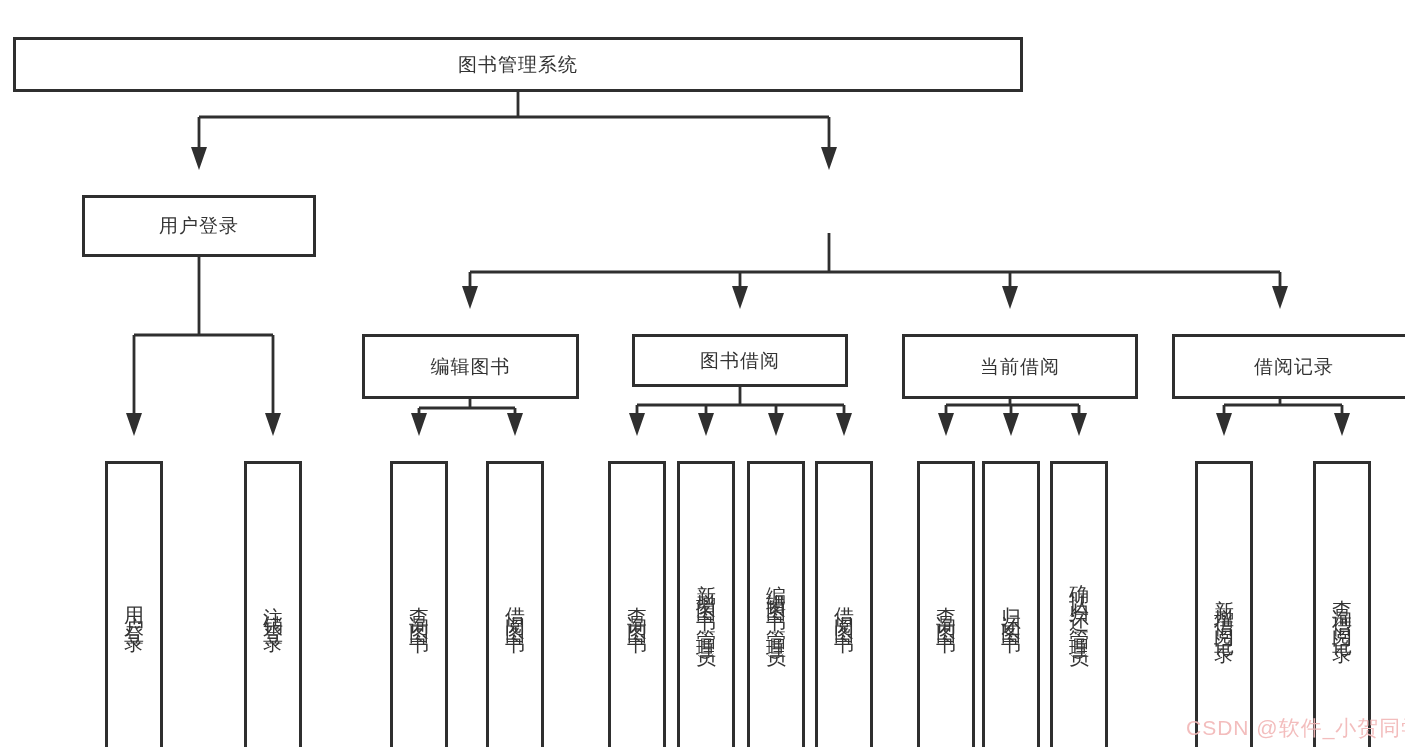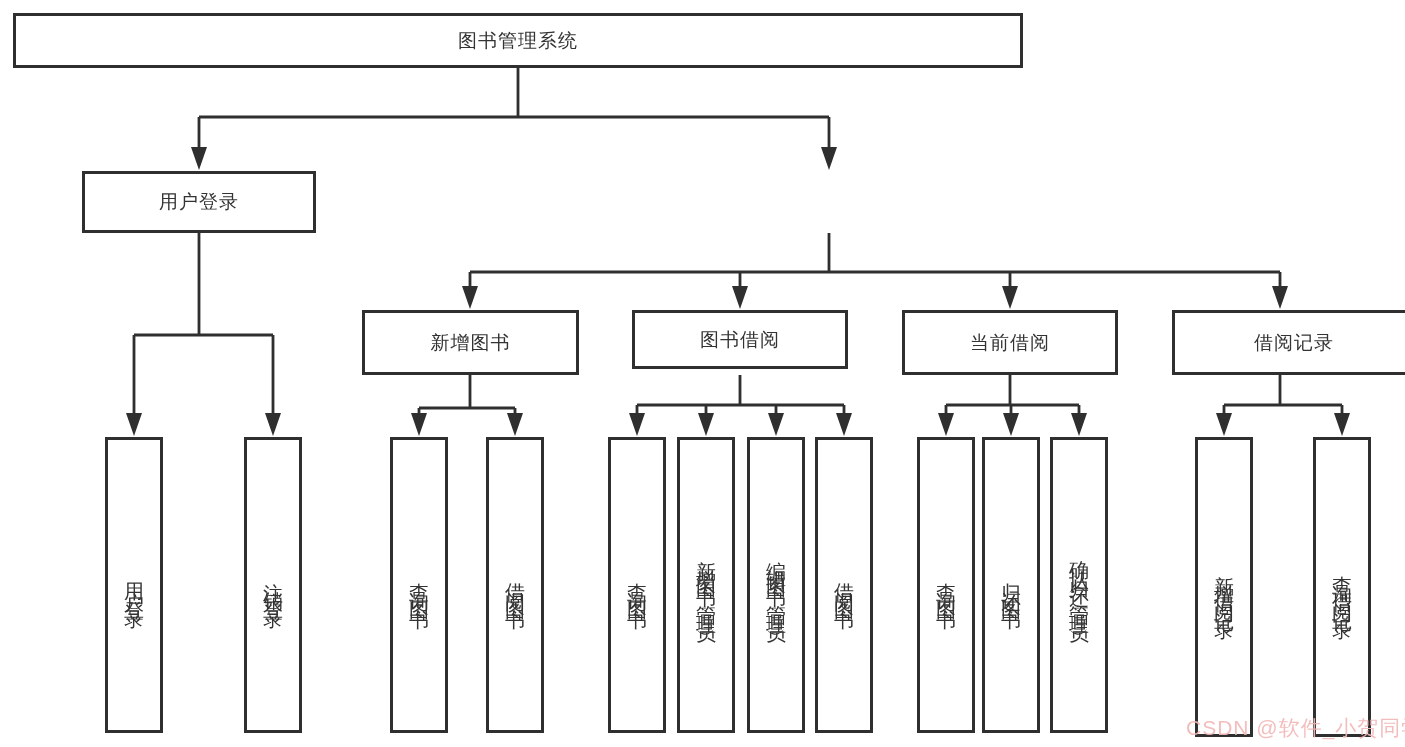--- a/index.html
+++ b/index.html
@@ -21,20 +21,21 @@
   .connectors path { stroke: currentColor; stroke-width: 2.8; fill: none; }
   .connectors polygon { fill: currentColor; stroke: none; }
   .box {
     position: absolute;
     box-sizing: border-box;
     border: 3px solid var(--line, #2f2f2f);
     background: #ffffff;
     display: flex;
     align-items: center;
     justify-content: center;
+    margin-top: 24px;
   }
   .hlabel { font-size: 19px; letter-spacing: 1px; white-space: nowrap; }
   .root .hlabel { font-size: 19px; }
   .leaf .vlabel {
     writing-mode: vertical-rl;
     text-orientation: mixed;
     font-size: 20px;
     letter-spacing: 9px;
     line-height: 1.05;
     white-space: nowrap;
@@ -93,26 +94,26 @@
 
   <div class="box root" style="left:13px;top:13px;width:1010px;height:55px">
     <span class="hlabel">图书管理系统</span>
   </div>
 
   <div class="box" style="left:82px;top:171px;width:234px;height:62px">
     <span class="hlabel">用户登录</span>
   </div>
 
   <div class="box" style="left:362px;top:310px;width:217px;height:65px">
-    <span class="hlabel">新增图书</span>
+    <span class="hlabel">编辑图书</span>
   </div>
-  <div class="box" style="left:632px;top:310px;width:216px;height:59px">
+  <div class="box" style="left:632px;top:310px;width:216px;height:53px">
     <span class="hlabel">图书借阅</span>
   </div>
-  <div class="box" style="left:902px;top:310px;width:216px;height:65px">
+  <div class="box" style="left:902px;top:310px;width:236px;height:65px">
     <span class="hlabel">当前借阅</span>
   </div>
   <div class="box" style="left:1172px;top:310px;width:244px;height:65px">
     <span class="hlabel">借阅记录</span>
   </div>
 
   <div class="box leaf" style="left:105px;top:437px;width:58px;height:296px">
     <span class="vlabel">用户登录</span>
   </div>
   <div class="box leaf" style="left:244px;top:437px;width:58px;height:296px">

